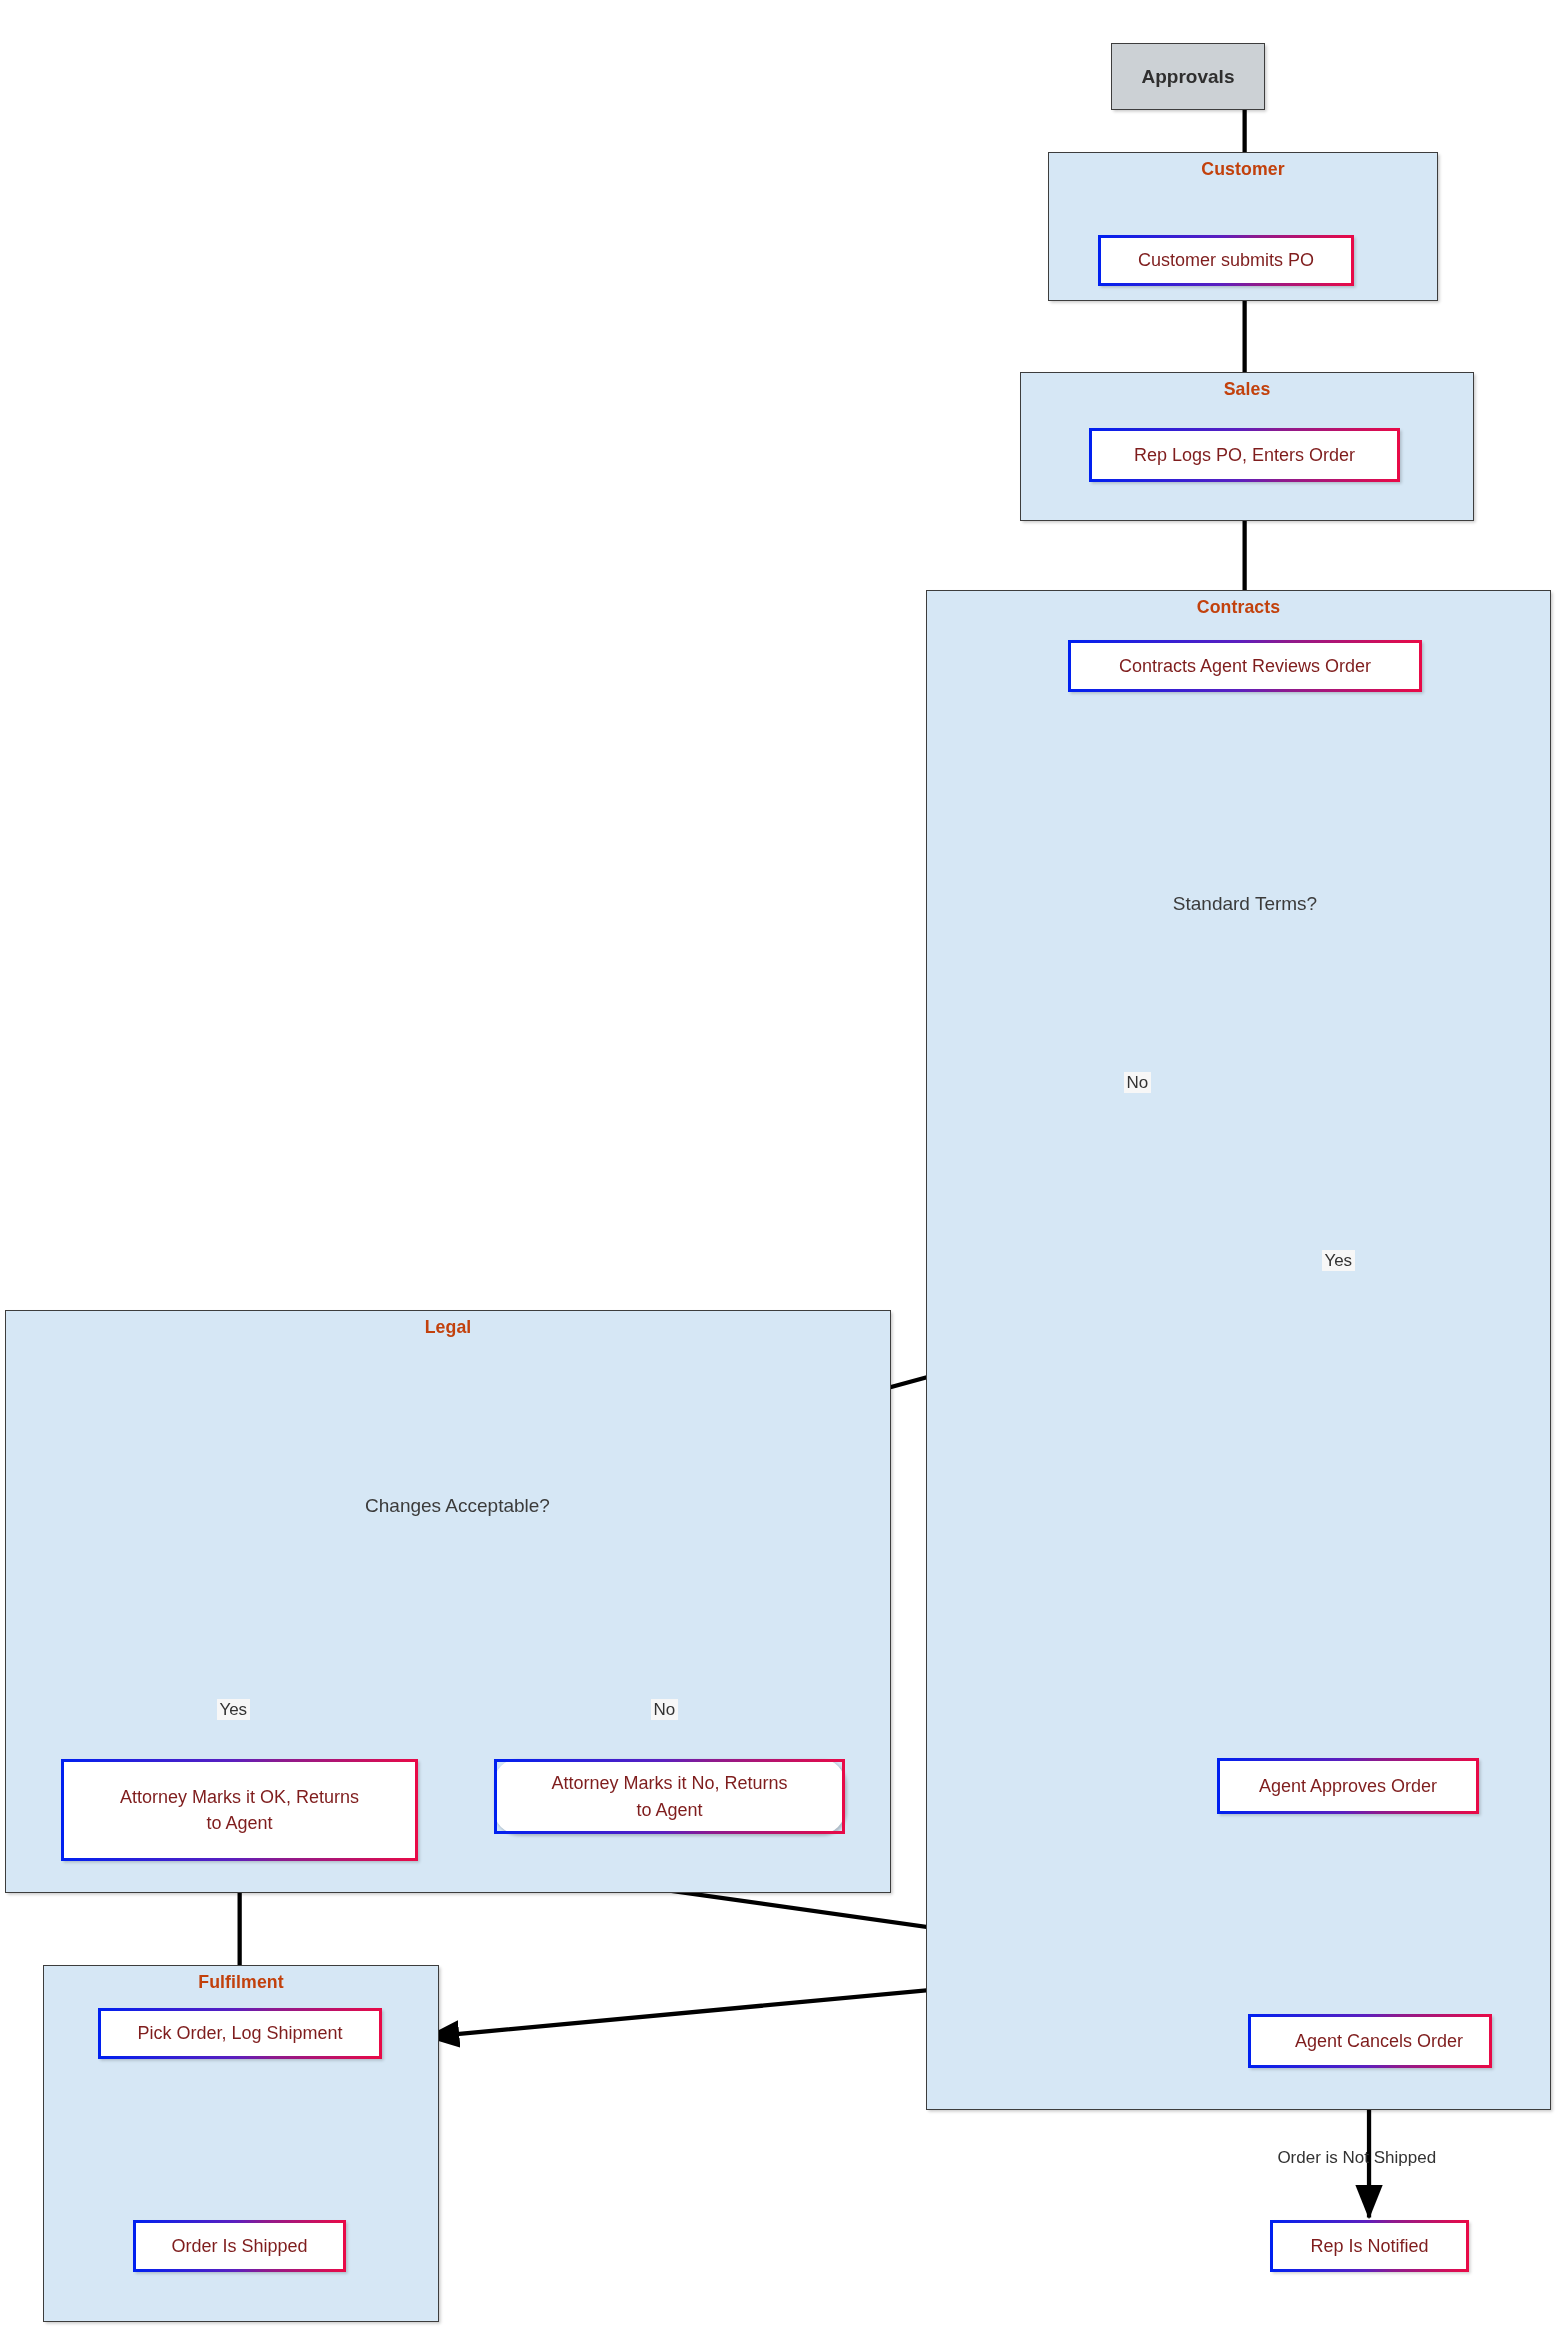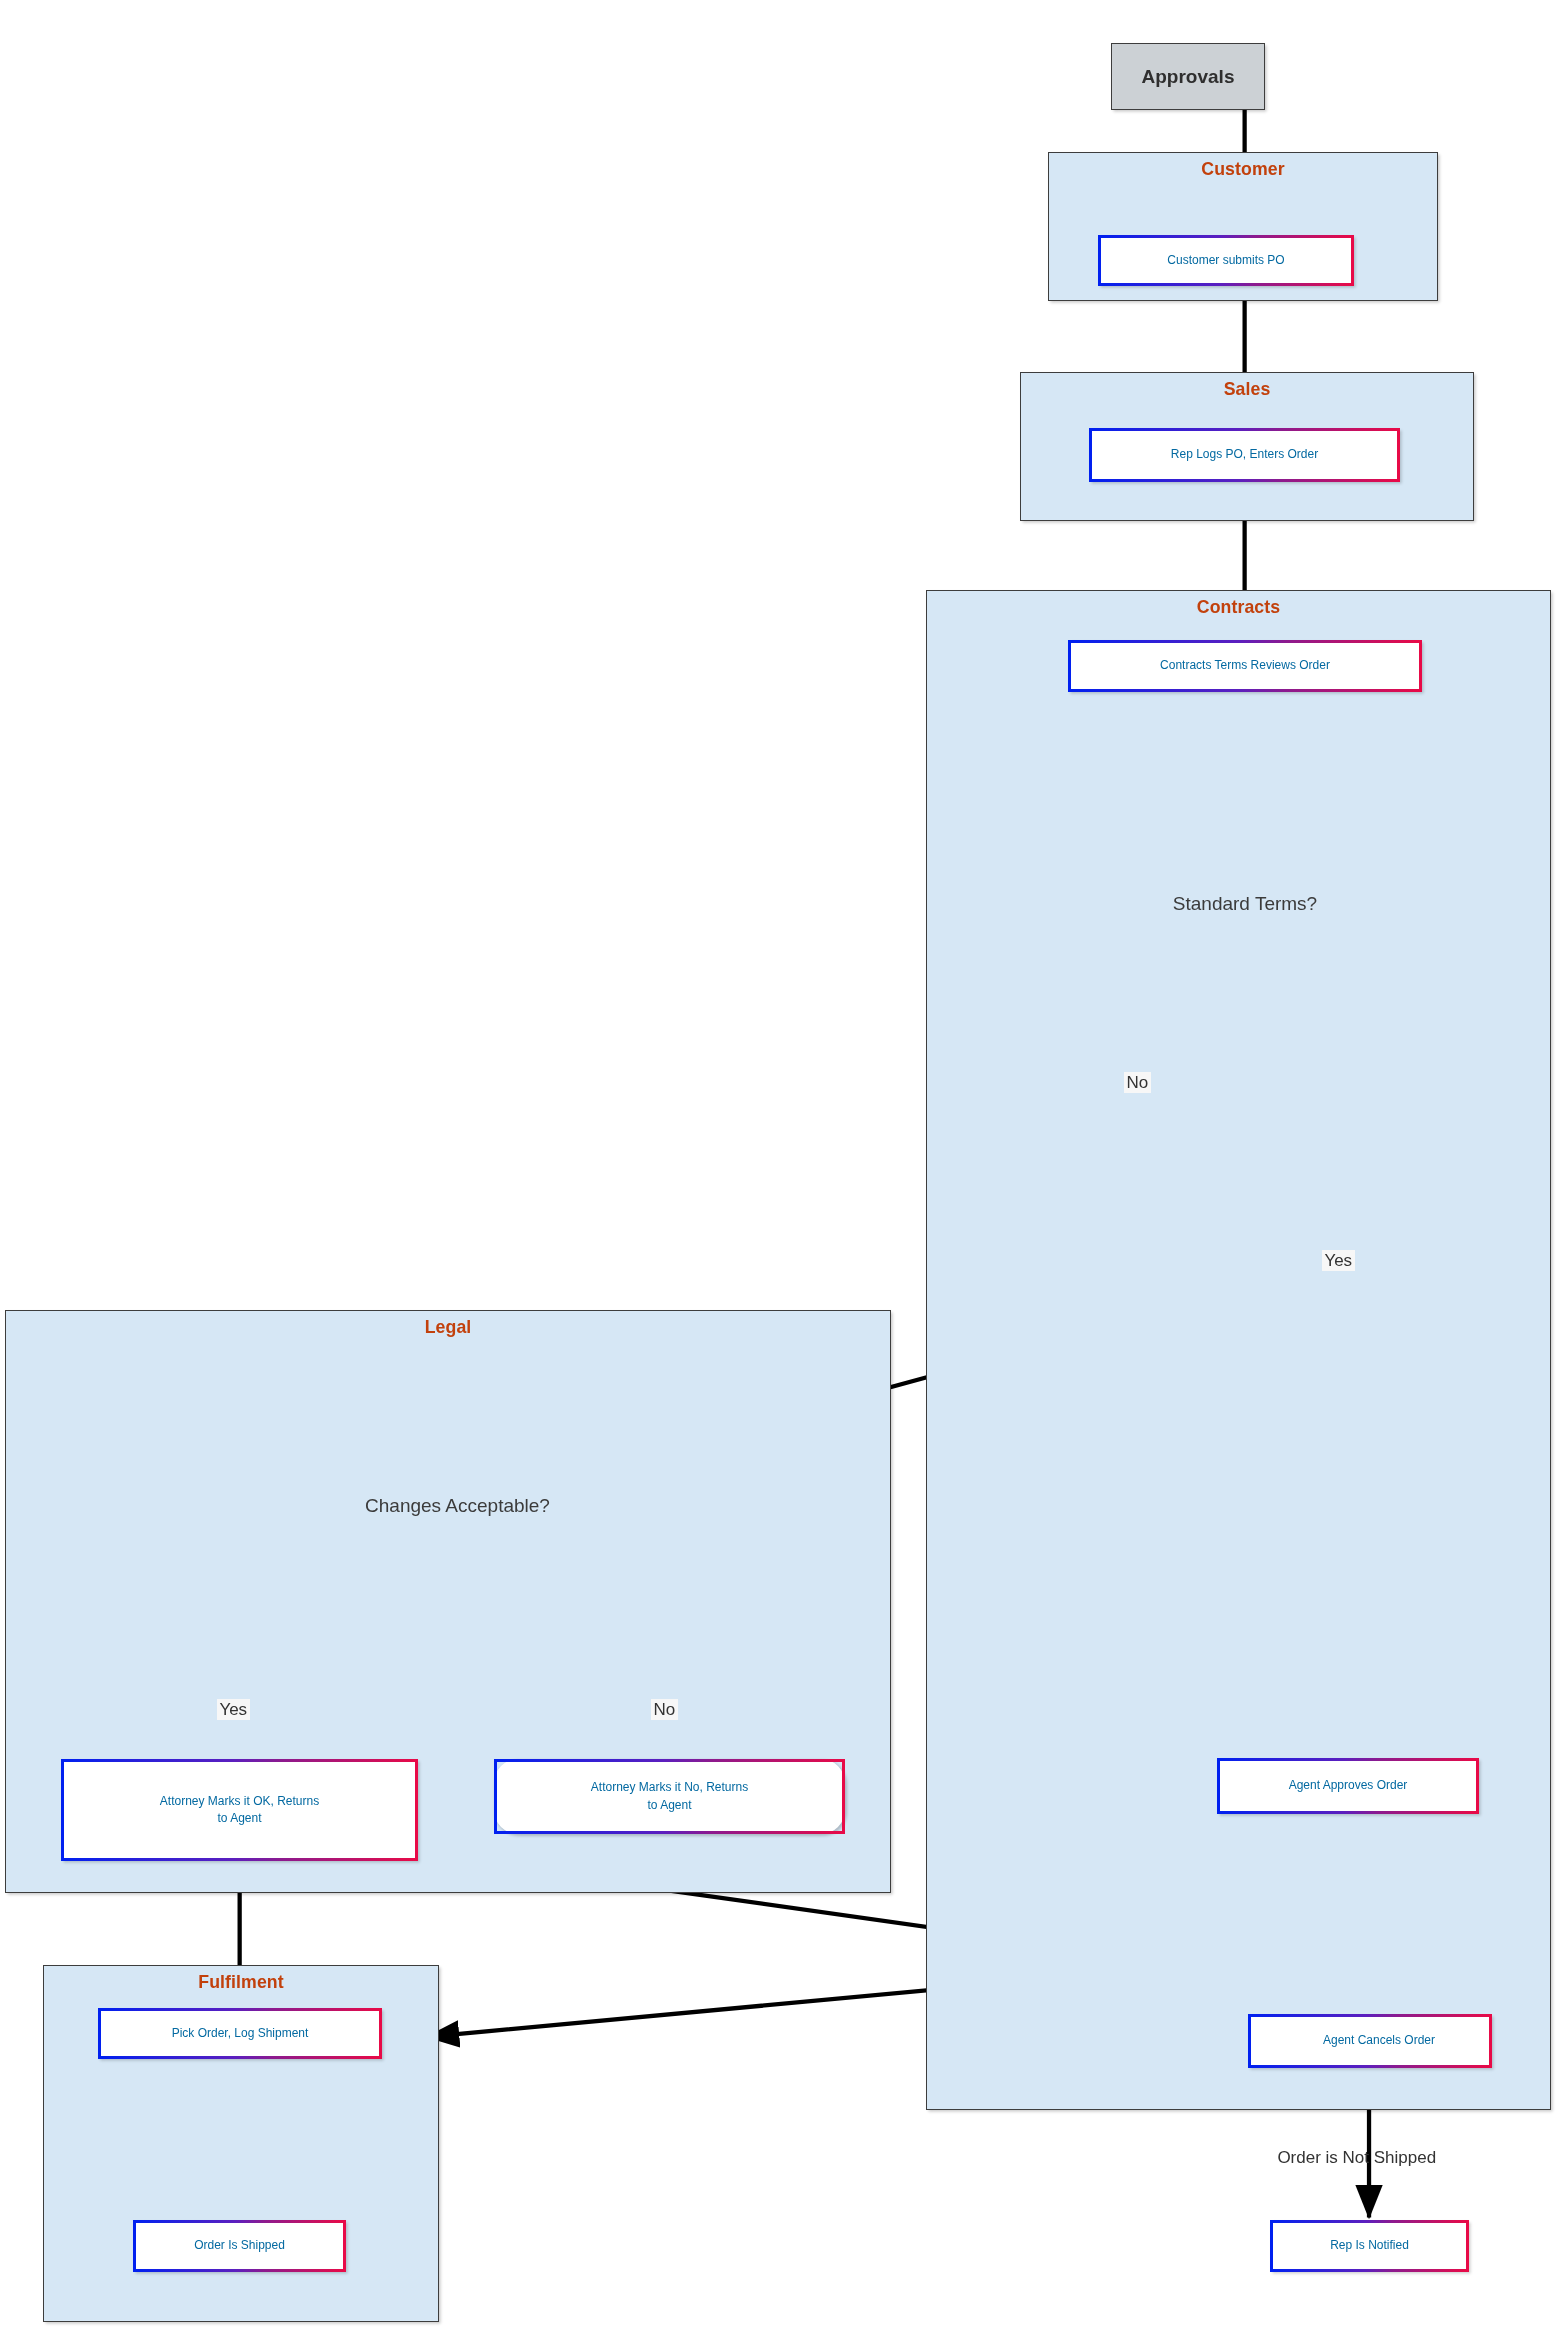--- a/index.html
+++ b/index.html
@@ -9,21 +9,21 @@
 
   
   .lane{position:absolute;background:#d6e7f5;border:1.8px solid #3d3d3d;box-sizing:border-box;
         box-shadow:1.8px 1.8px 3px rgba(0,0,0,.22);}
   .lane-title{position:absolute;left:0;right:0;top:6.1px;text-align:center;
               font-weight:bold;font-size:17.7px;color:#c2410c;letter-spacing:0.1px;}
 
   
   .node{position:absolute;box-sizing:border-box;background:#ffffff;
         display:flex;align-items:center;justify-content:center;text-align:center;
-        font-size:12px;color:#0369a1;line-height:1.45;
+        font-size:18px;color:#7f1d1d;line-height:1.45;
         border:3.7px solid transparent;
         border-image:linear-gradient(90deg,#0020f0 0%,#5b1fbf 48%,#8d1a8e 62%,#e80a47 100%) 1;
         box-shadow:1.8px 1.8px 3px rgba(0,0,0,.20);}
   .node span{display:block;padding:0 7.3px;}
 
   
   .startbox{position:absolute;box-sizing:border-box;background:#ccd1d5;
         border:1.8px solid #3d3d3d;display:flex;align-items:center;justify-content:center;
         font-weight:bold;font-size:19px;color:#2f2f2f;
         box-shadow:1.8px 1.8px 3px rgba(0,0,0,.22);}
@@ -110,21 +110,21 @@
     <div class="lane-title">Sales</div>
   </div>
   <div class="node" style="left:1089px;top:428px;width:311px;height:54px;">
     <span>Rep Logs PO, Enters Order</span>
   </div>
 
   <div class="lane" style="left:926px;top:590px;width:625px;height:1520px;">
     <div class="lane-title">Contracts</div>
   </div>
   <div class="node" style="left:1068px;top:640px;width:354px;height:52px;">
-    <span>Contracts Terms Reviews Order</span>
+    <span>Contracts Agent Reviews Order</span>
   </div>
 
   <div class="dtext" style="left:1139px;top:893px;width:212px;">Standard Terms?</div>
 
   <div class="elabel" style="left:1124px;top:1072px;">No</div>
 
 
   <div class="elabel" style="left:1322px;top:1250px;">Yes</div>
 
   <div class="node" style="left:1217px;top:1758px;width:262px;height:56px;">

